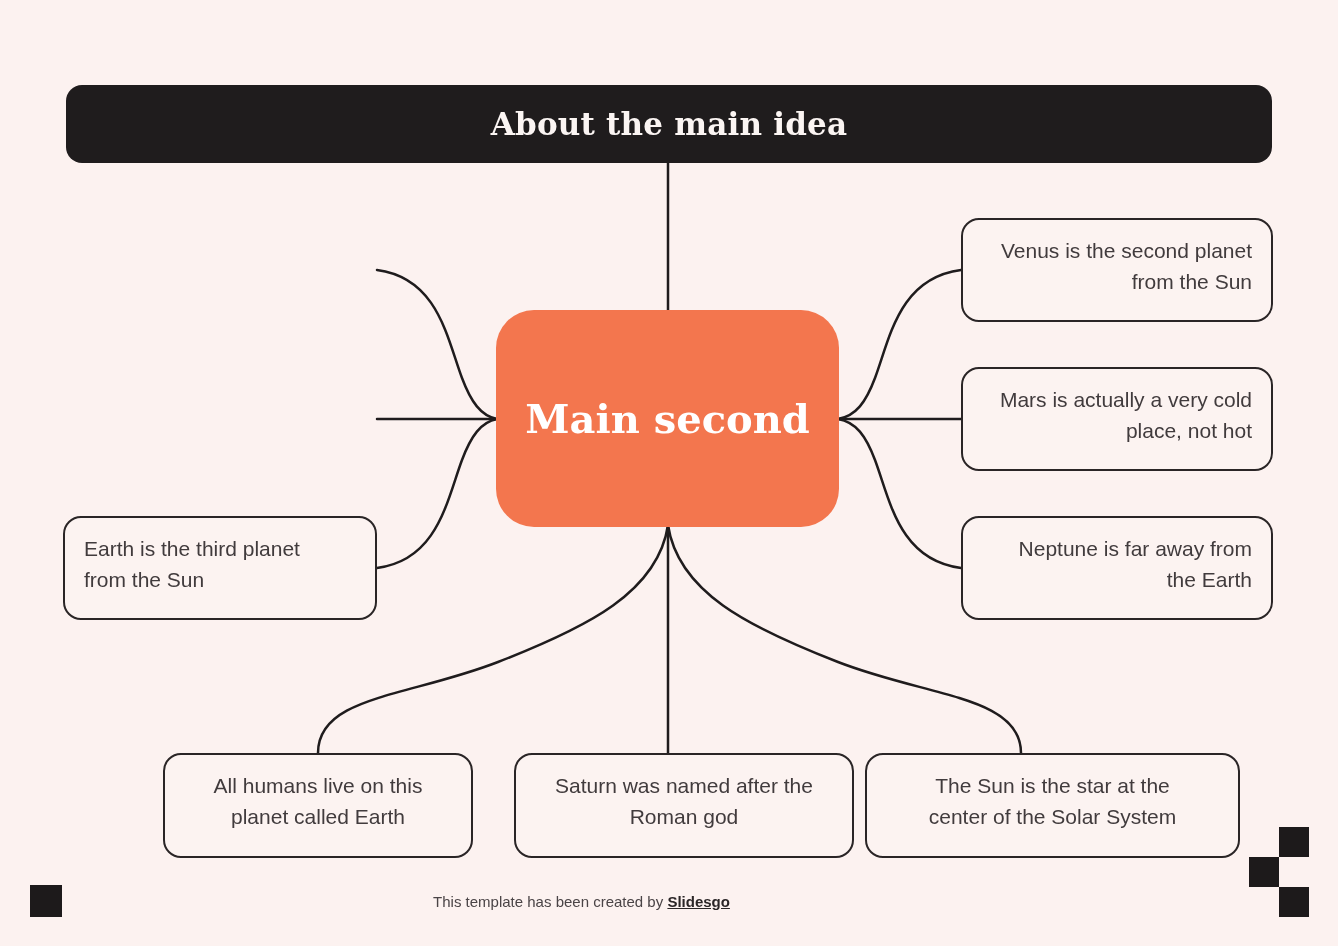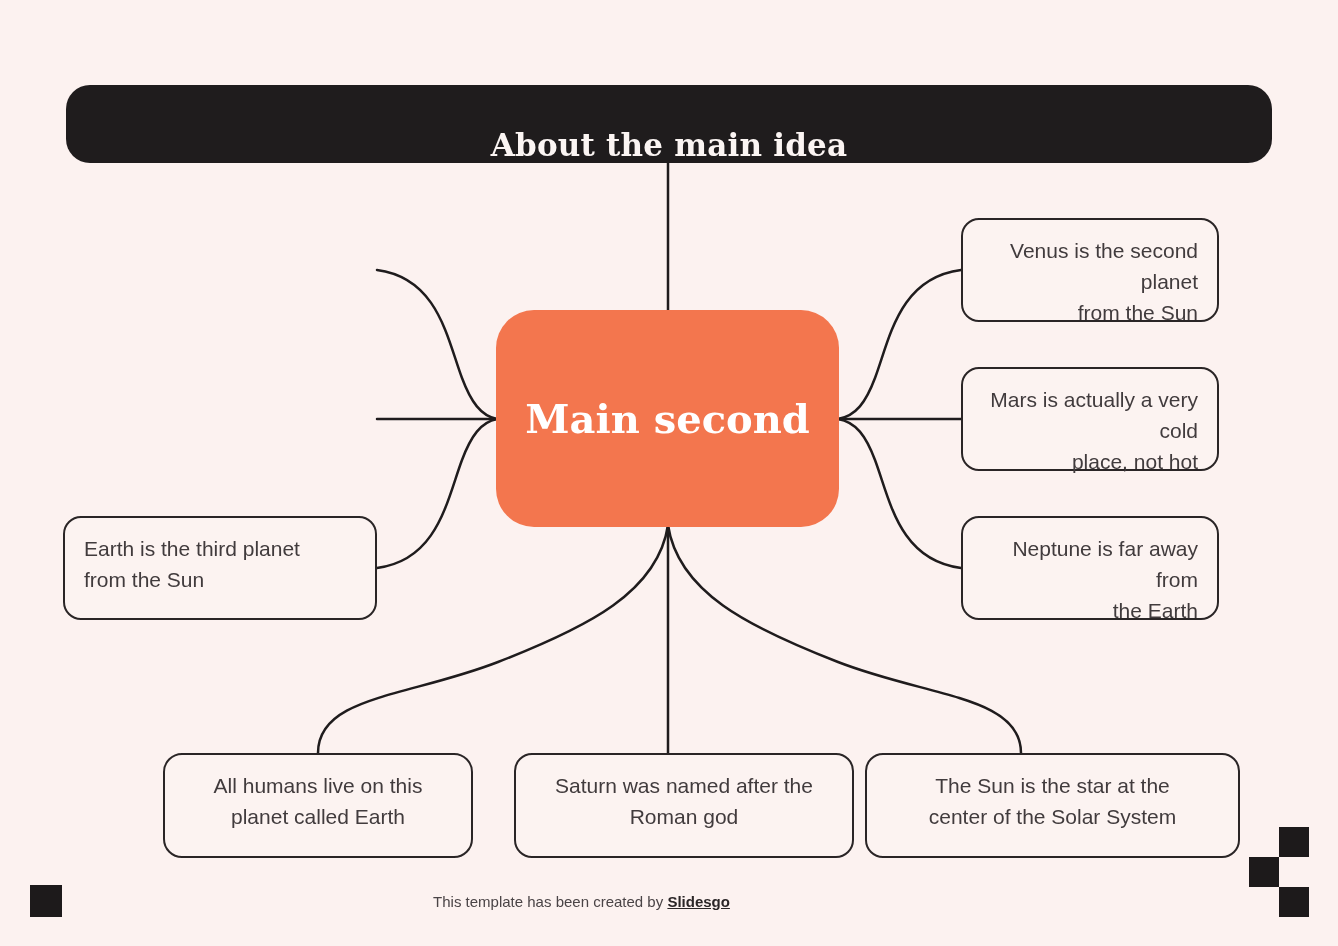--- a/index.html
+++ b/index.html
@@ -6,22 +6,22 @@
   .canvas {
     position: relative; width: 1338px; height: 946px;
     background: #fcf2f0; overflow: hidden;
     font-family: "Liberation Sans", sans-serif;
   }
   svg.connectors { position: absolute; left: 0; top: 0; width: 1338px; height: 946px; }
   svg.connectors path, svg.connectors line { stroke: #1f1c1d; stroke-width: 2.5; fill: none; stroke-linecap: round; }
 
   .titlebar {
     position: absolute; left: 66px; top: 85px; width: 1206px; height: 78px;
-    background: #1f1c1d; border-radius: 24px;
-    display: flex; align-items: flex-end; justify-content: center;
+    background: #1f1c1d; border-radius: 16px;
+    display: flex; align-items: center; justify-content: center;
   }
   .titlebar .title-text {
     color: #fbf5f3; font-family: "DejaVu Serif", serif;
     font-size: 31px; font-weight: 700; letter-spacing: 0.2px;
   }
 
   .main-topic {
     position: absolute; left: 496px; top: 310px; width: 343px; height: 217px;
     background: #f3764e; border-radius: 38px;
     display: flex; align-items: center; justify-content: center;
@@ -32,26 +32,26 @@
   }
 
   .node {
     position: absolute; box-sizing: border-box;
     border: 2.5px solid #2a2526; border-radius: 18px;
     background: #fcf3f1; padding: 15px 19px;
     font-size: 21px; line-height: 31px; color: #413b3d;
     white-space: pre-line;
   }
   .col-left  { left: 63px;  width: 314px; height: 104px; text-align: left; }
-  .col-right { left: 961px; width: 258px; height: 104px; text-align: right; }
+  .col-right { left: 961px; width: 312px; height: 104px; text-align: right; }
   .row-0 { top: 218px; }
   .row-1 { top: 367px; }
   .row-2 { top: 516px; }
   .bottom-row { top: 753px; height: 105px; text-align: center; }
-  .b-0 { left: 163px; width: 310px; border-radius: 19px; }
+  .b-0 { left: 163px; width: 310px; }
   .b-1 { left: 514px; width: 340px; }
   .b-2 { left: 865px; width: 375px; }
 
   .footer {
     position: absolute; left: 0; top: 893px; width: 1163px;
     text-align: center; font-size: 15px; color: #4a4446;
   }
   .footer .brand-link { font-weight: 700; text-decoration: underline; color: #2b2627; cursor: pointer; }
 
   .sq { position: absolute; background: #1d1a1b; }

